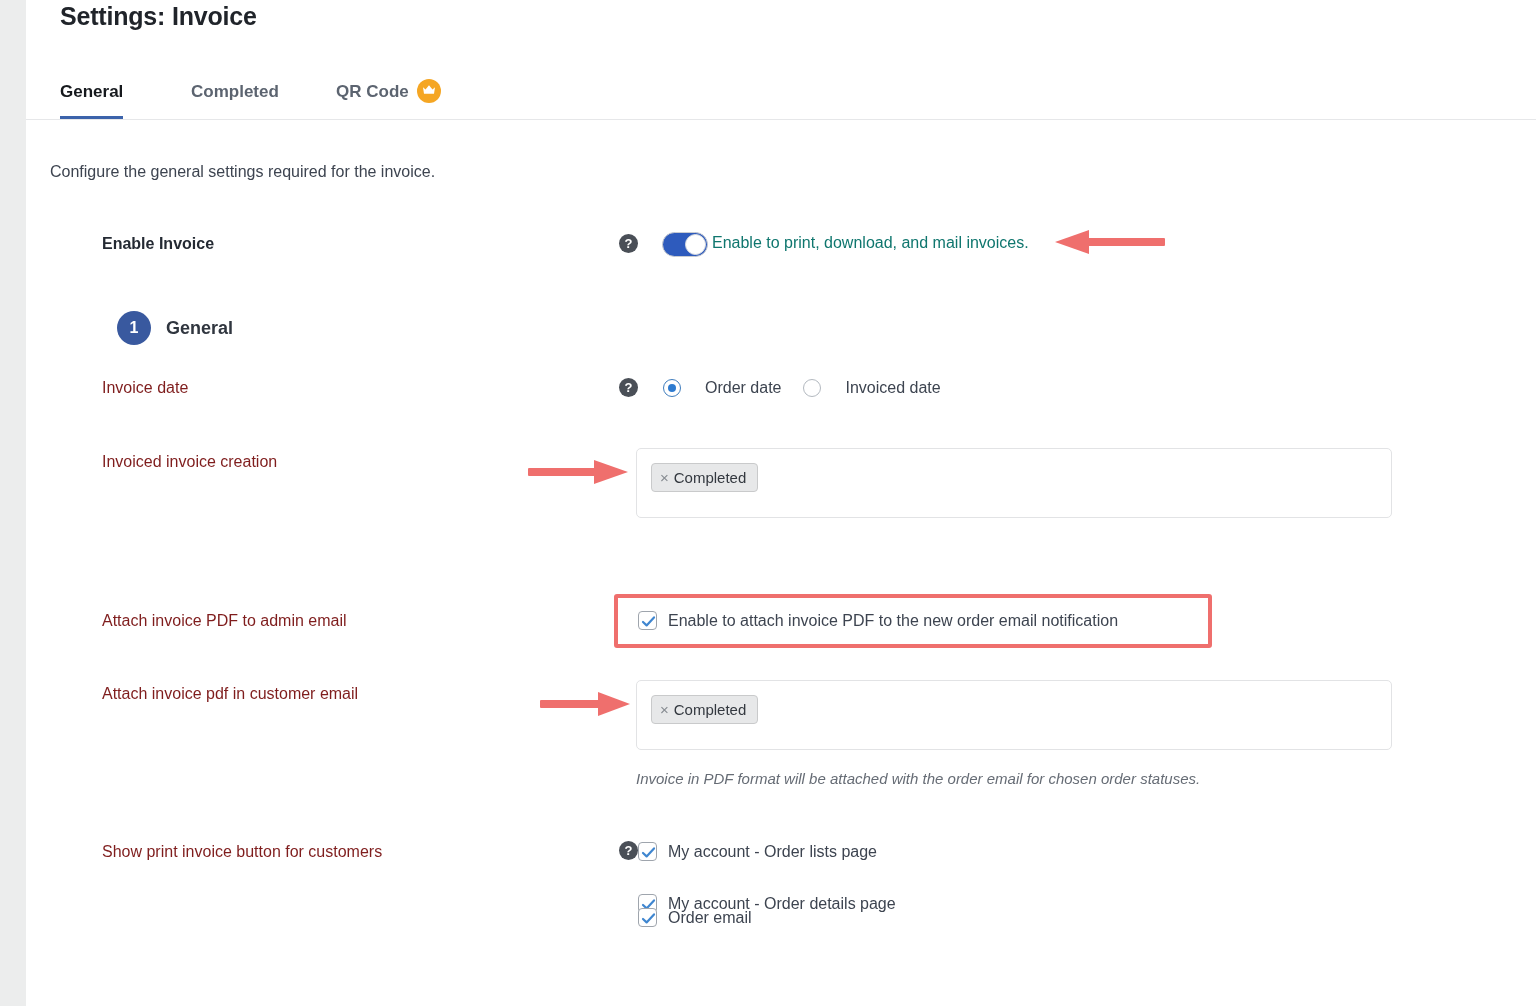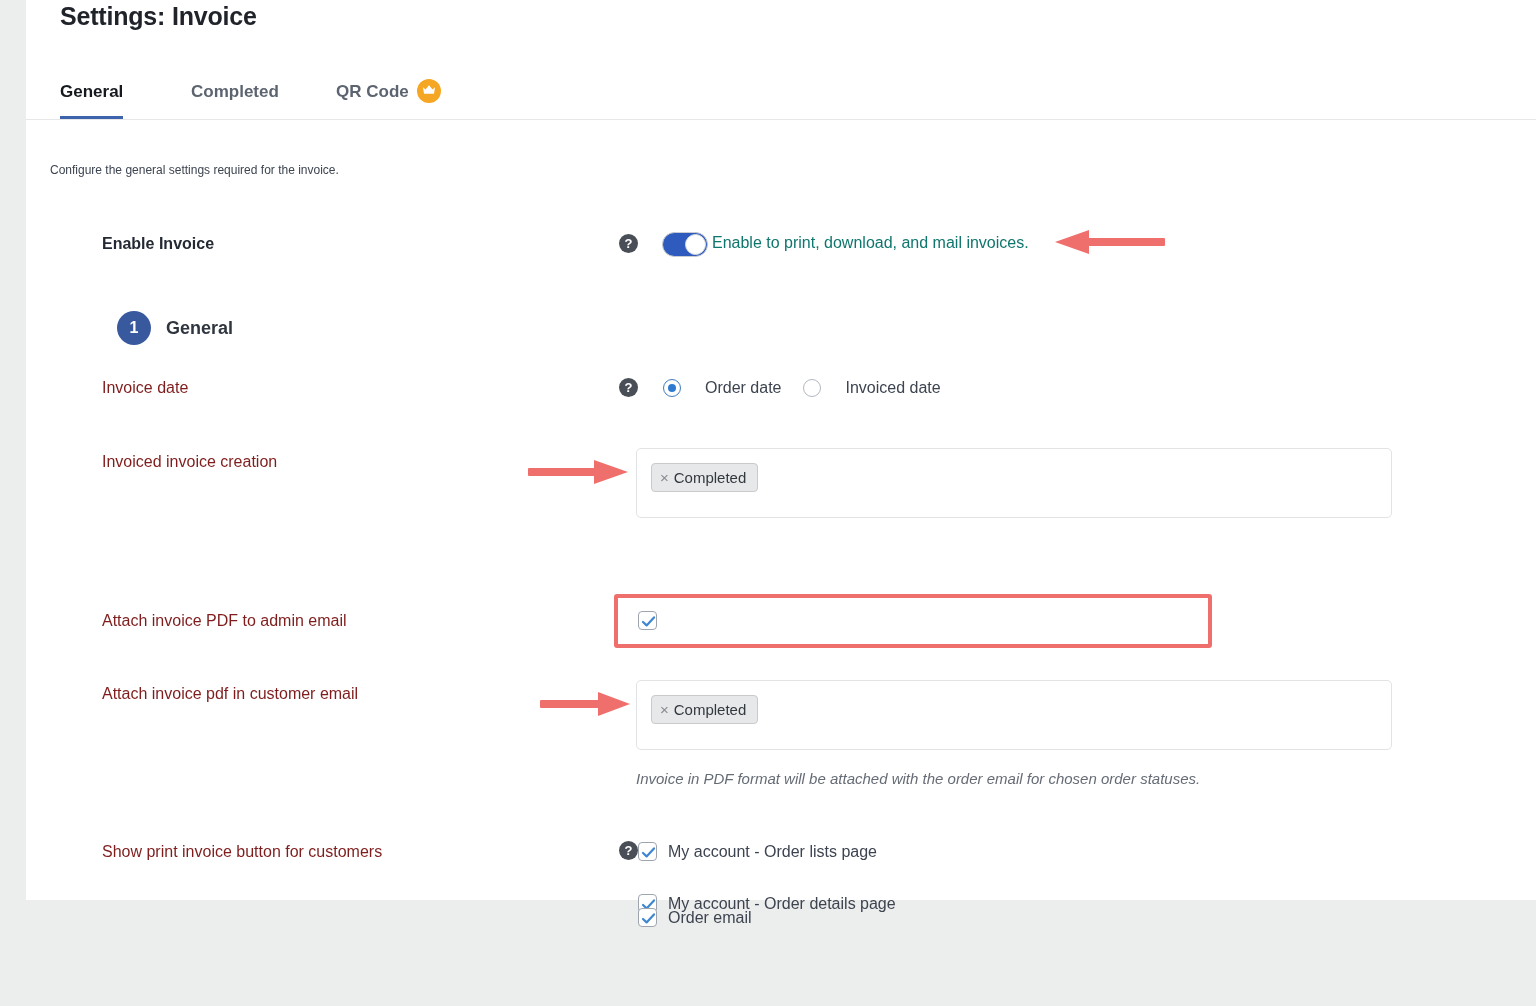--- a/index.html
+++ b/index.html
@@ -14,21 +14,21 @@
     position: relative;
     width: 1536px;
     height: 1006px;
     overflow: hidden;
     background: #eceded;
   }
   
   .content-panel {
     position: absolute;
     left: 26px; top: 0;
-    width: 1510px; height: 900px;
+    width: 1510px; height: 1006px;
     background: #ffffff;
   }
 
   
   .page-title {
     position: absolute;
     left: 34px; top: 2px;
     font-size: 25px;
     font-weight: bold;
     color: #20242a;
@@ -75,21 +75,21 @@
     position: relative;
     top: -3px;
     flex: 0 0 auto;
   }
   .crown svg { display: block; margin: 5px auto 0; }
 
   
   .intro {
     position: absolute;
     left: 24px; top: 163px;
-    font-size: 12px;
+    font-size: 16px;
     color: #3d4450;
   }
 
   .row-label {
     position: absolute;
     font-size: 16px;
     color: #7f1d1d;
     left: 76px;
   }
   .row-label.bold { font-weight: bold; color: #242a33; }
@@ -289,20 +289,21 @@
       </span>
     </div>
 
     <div class="row-label" style="top:612px;">Attach invoice PDF to admin email</div>
     <div class="cb-row" style="left:612px; top:611px;">
       <span class="cb">
         <svg width="15" height="15" viewBox="0 0 15 15" aria-hidden="true">
           <path d="M2 8 L5.6 11.4 L13 3.4" stroke="#3f86d0" stroke-width="2.2" fill="none" stroke-linecap="round" stroke-linejoin="round"></path>
         </svg>
       </span>
+      <span class="cb-label">Enable to attach invoice PDF to the new order email notification</span>
     </div>
 
     <div class="row-label" style="top:685px;">Attach invoice pdf in customer email</div>
     <div class="tag-box" style="left:610px; top:680px; width:756px; height:70px;">
       <span class="tag">
         <span class="x">×</span>
         <span>Completed</span>
       </span>
     </div>
     <div class="hint" style="left:610px; top:770px;">Invoice in PDF format will be attached with the order email for chosen order statuses.</div>

